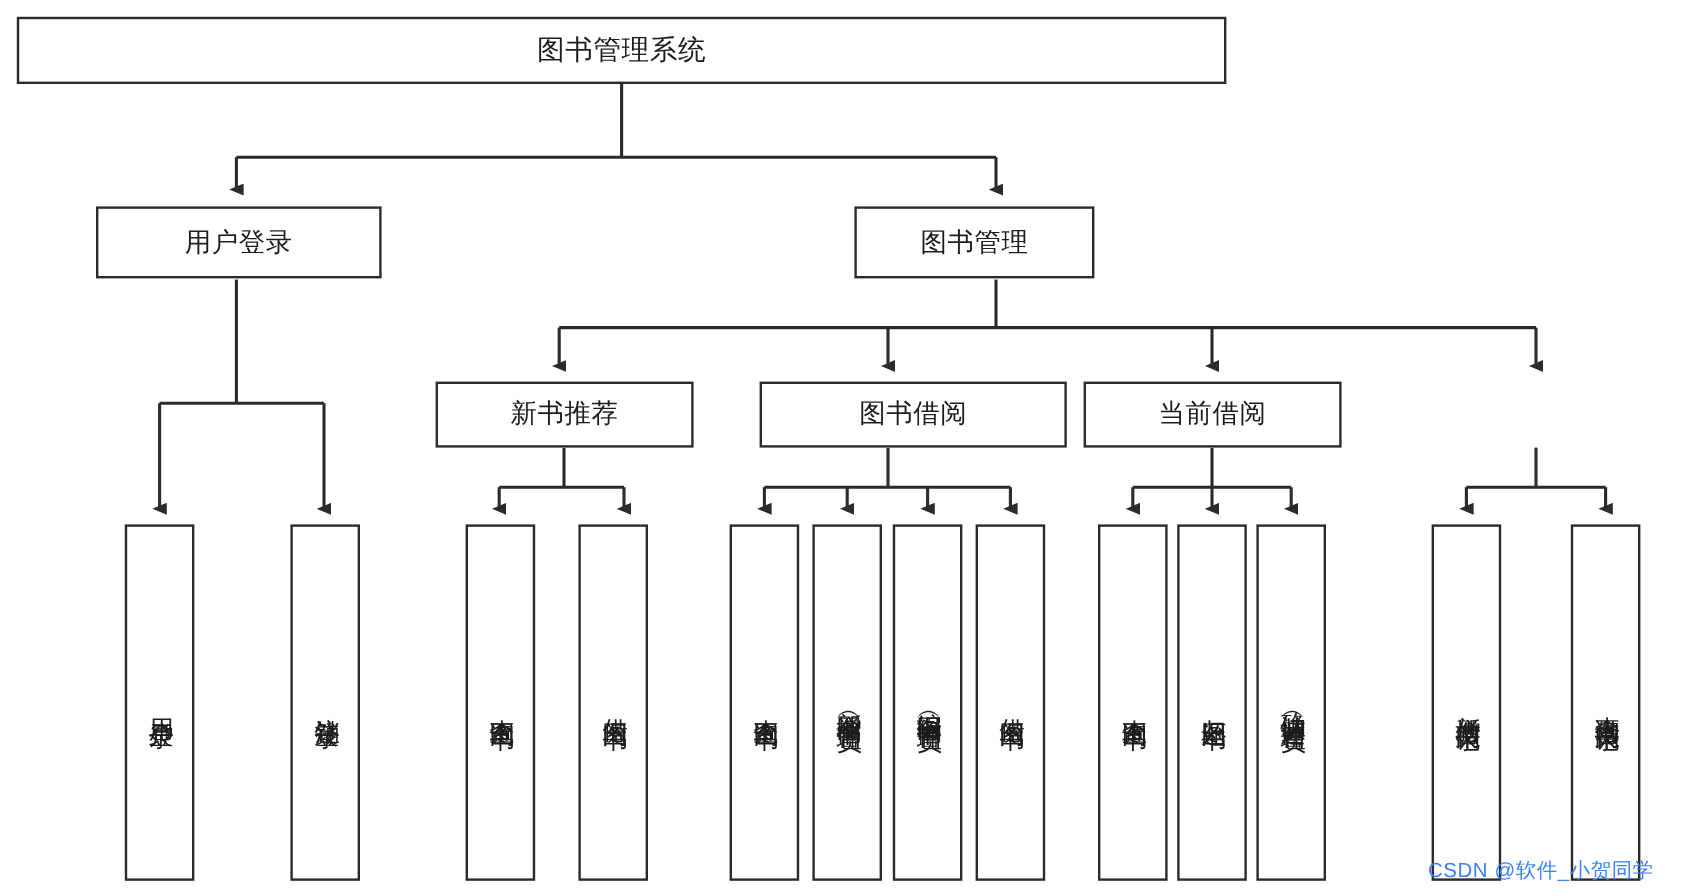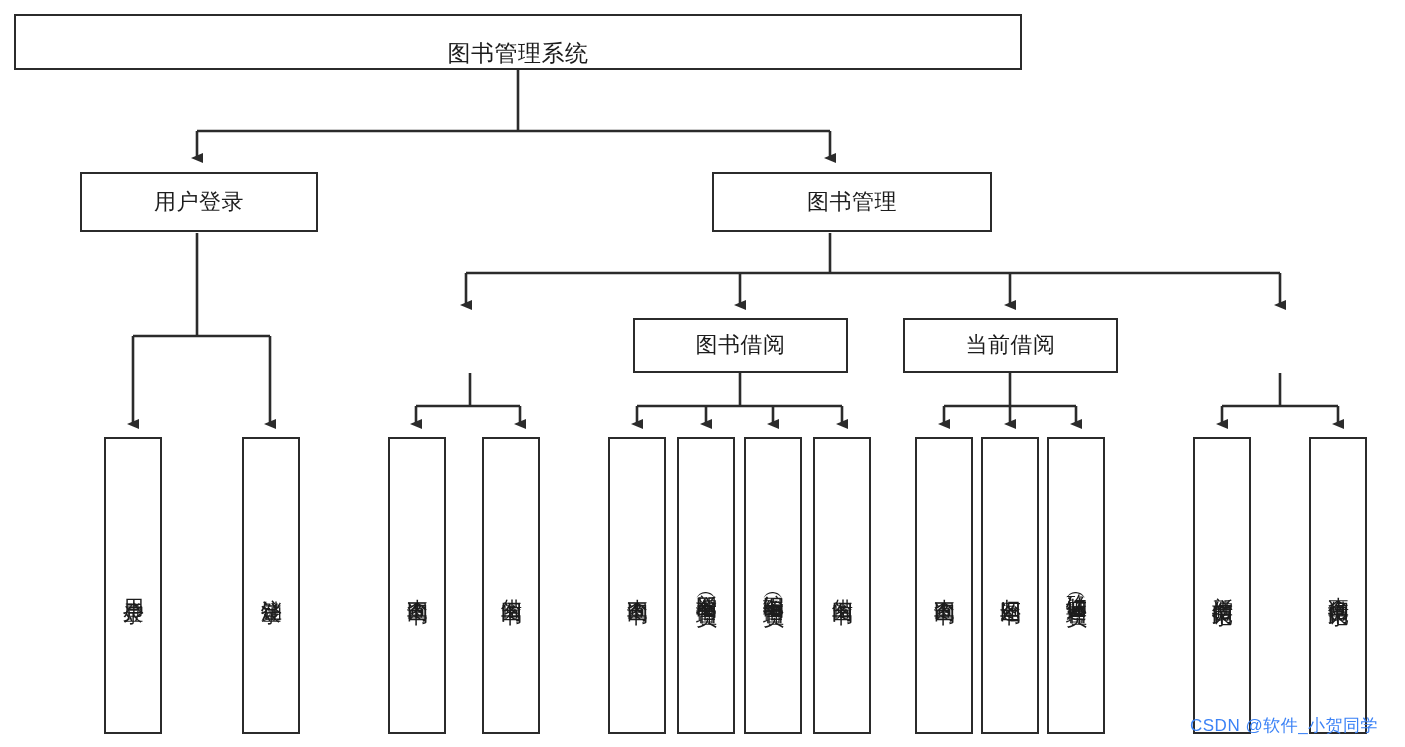--- a/index.html
+++ b/index.html
@@ -122,32 +122,35 @@
       <path d="M1010,406 L1010,424" marker-end="url(#arrow)"></path>
       <path d="M1076,406 L1076,424" marker-end="url(#arrow)"></path>
 
       <path d="M1280,373 L1280,406"></path>
       <path d="M1222,406 L1338,406"></path>
       <path d="M1222,406 L1222,424" marker-end="url(#arrow)"></path>
       <path d="M1338,406 L1338,424" marker-end="url(#arrow)"></path>
     </g>
   </svg>
 
-  <div class="node h-node root" style="left:14px; top:14px; width:1008px; height:56px;align-items:flex-end;">
+  <div class="node h-node root" style="left:14px; top:14px; width:1008px; height:56px;">
     <span class="node-label">图书管理系统</span>
   </div>
 
   <div class="node h-node" style="left:80px; top:172px; width:238px; height:60px;">
     <span class="node-label">用户登录</span>
   </div>
-  <div class="node h-node" style="left:712px; top:172px; width:280px; height:60px;">
+  <div class="node h-node" style="left:712px; top:172px; width:200px; height:60px;">
     <span class="node-label">图书管理</span>
   </div>
 
-  <div class="node h-node" style="left:633px; top:318px; width:215px; height:55px;">
+  <div class="node h-node" style="left:363px; top:318px; width:215px; height:55px;">
+    <span class="node-label">新书推荐</span>
+  </div>
+  <div class="node h-node" style="left:633px; top:318px; width:256px; height:55px;">
     <span class="node-label">图书借阅</span>
   </div>
   <div class="node h-node" style="left:903px; top:318px; width:215px; height:55px;">
     <span class="node-label">当前借阅</span>
   </div>
 
   <div class="node v-node" style="left:104px; top:437px; width:58px; height:297px;">
     <span class="node-label">用户登录</span>
   </div>
   <div class="node v-node" style="left:242px; top:437px; width:58px; height:297px;">

